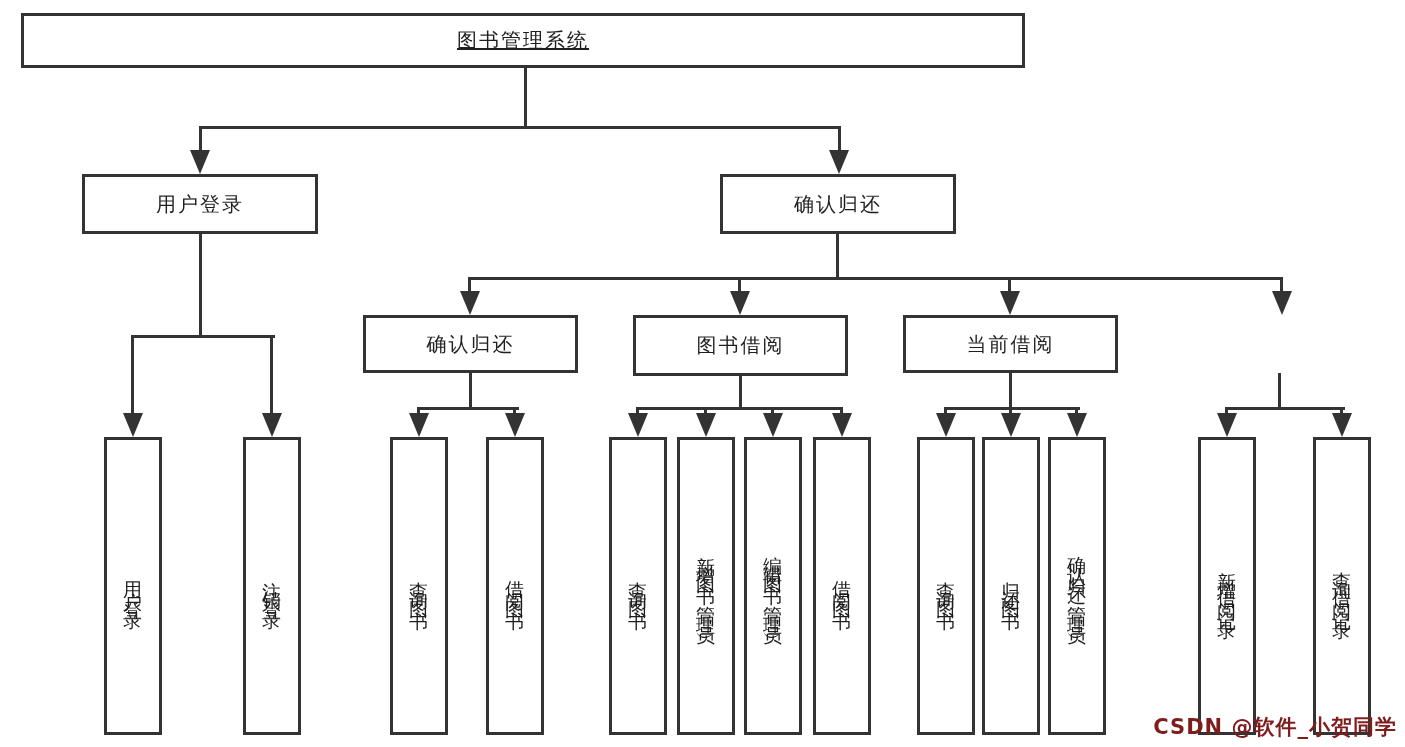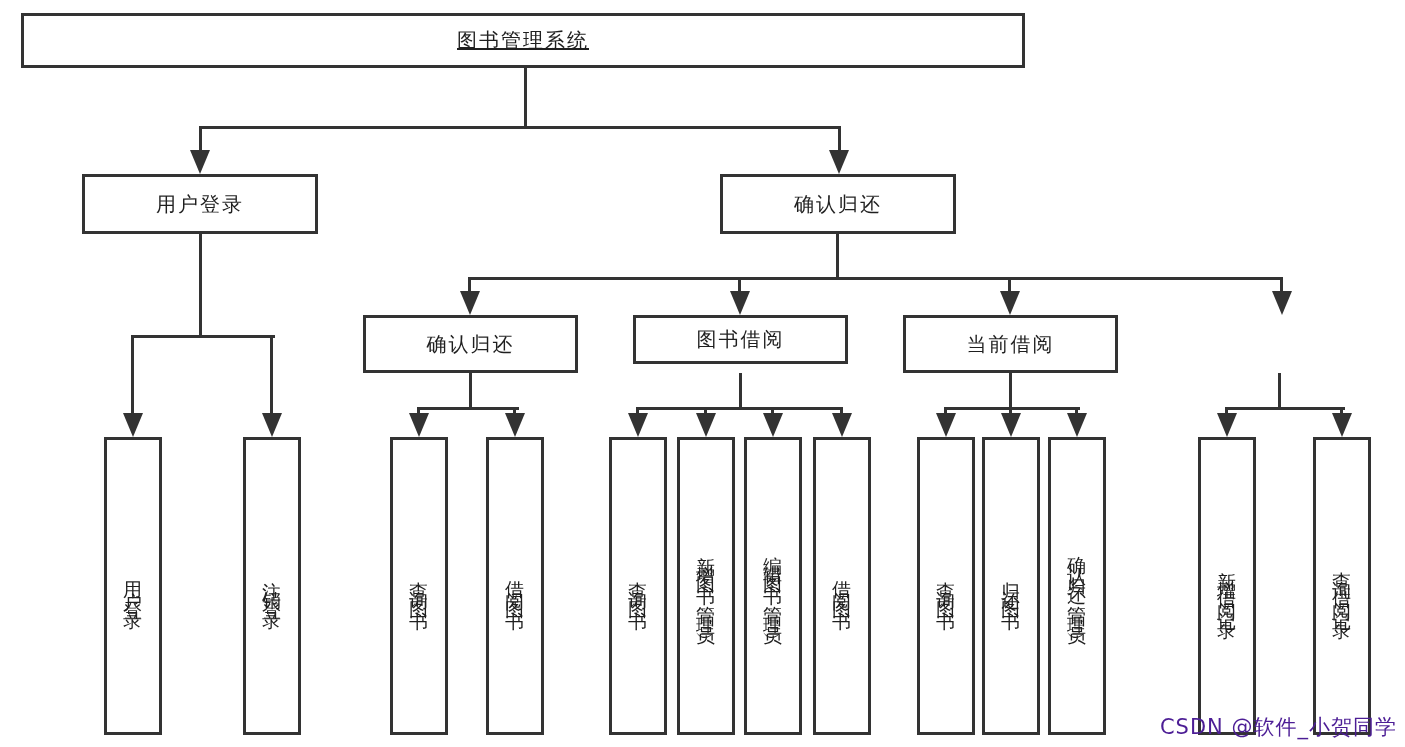--- a/index.html
+++ b/index.html
@@ -19,33 +19,33 @@
   
   .ln{position:absolute;background:#333333;z-index:1;}
   .ar{position:absolute;width:0;height:0;z-index:1;
       border-left:10px solid transparent;border-right:10px solid transparent;
       border-top:24px solid #333333;}
   
   #b-root {left:21px;  top:13px;  width:1004px;height:55px;text-decoration:underline;}
   #b-login{left:82px;  top:174px; width:236px; height:60px;}
   #b-mgmt {left:720px; top:174px; width:236px; height:60px;}
   #b-rec    {left:363px; top:315px;width:215px;height:58px;}
-  #b-bor    {left:633px; top:315px;width:215px;height:49px;}
+  #b-bor    {left:633px; top:315px;width:215px;height:61px;}
   #b-cur    {left:903px; top:315px;width:215px;height:58px;}
   #b-recd   {left:1172px;top:315px;width:215px;height:58px;}
   .leaf{top:437px;width:58px;height:298px;}
   #f-login{left:104px;} #f-logout{left:243px;}
   #f-rec-q{left:390px;} #f-rec-b{left:486px;}
   #f-bb-q{left:609px;}  #f-bb-add{left:677px;} #f-bb-edit{left:744px;} #f-bb-bor{left:813px;}
   #f-cb-q{left:917px;}  #f-cb-ret{left:982px;} #f-cb-conf{left:1048px;}
   #f-br-add{left:1198px;} #f-br-q{left:1313px;}
   
   .watermark{
     position:absolute;right:8px;bottom:6px;z-index:5;
-    color:#4c1d95;font-size:21px;letter-spacing:1px;white-space:nowrap;
+    color:#7f1d1d;font-size:21px;letter-spacing:1px;white-space:nowrap;font-weight:bold;
   }
 </style>
 </head>
 <body>
 
 <div class="canvas">
 
   <div class="box h" id="b-root">
     <span class="lbl">图书管理系统</span>
   </div>

